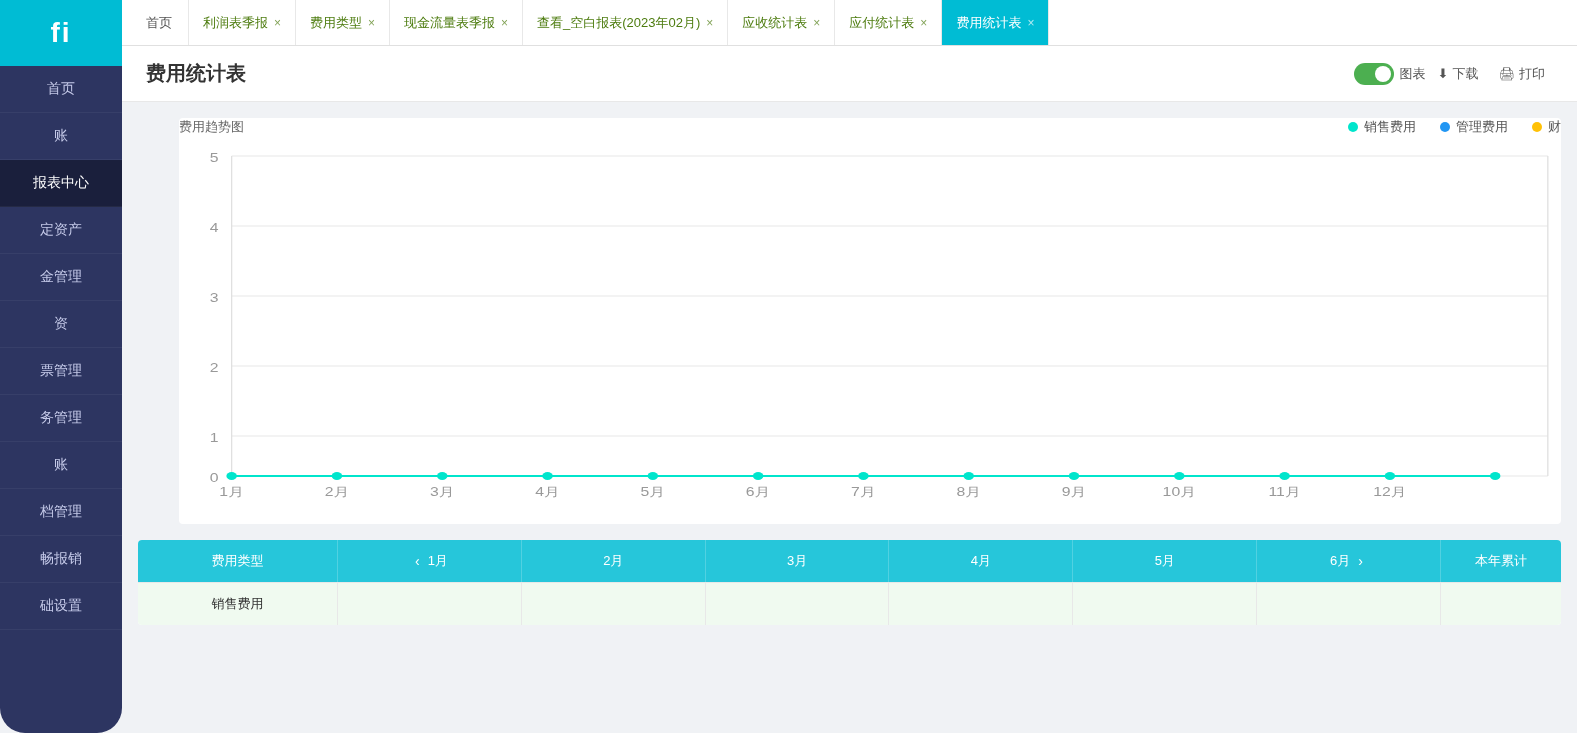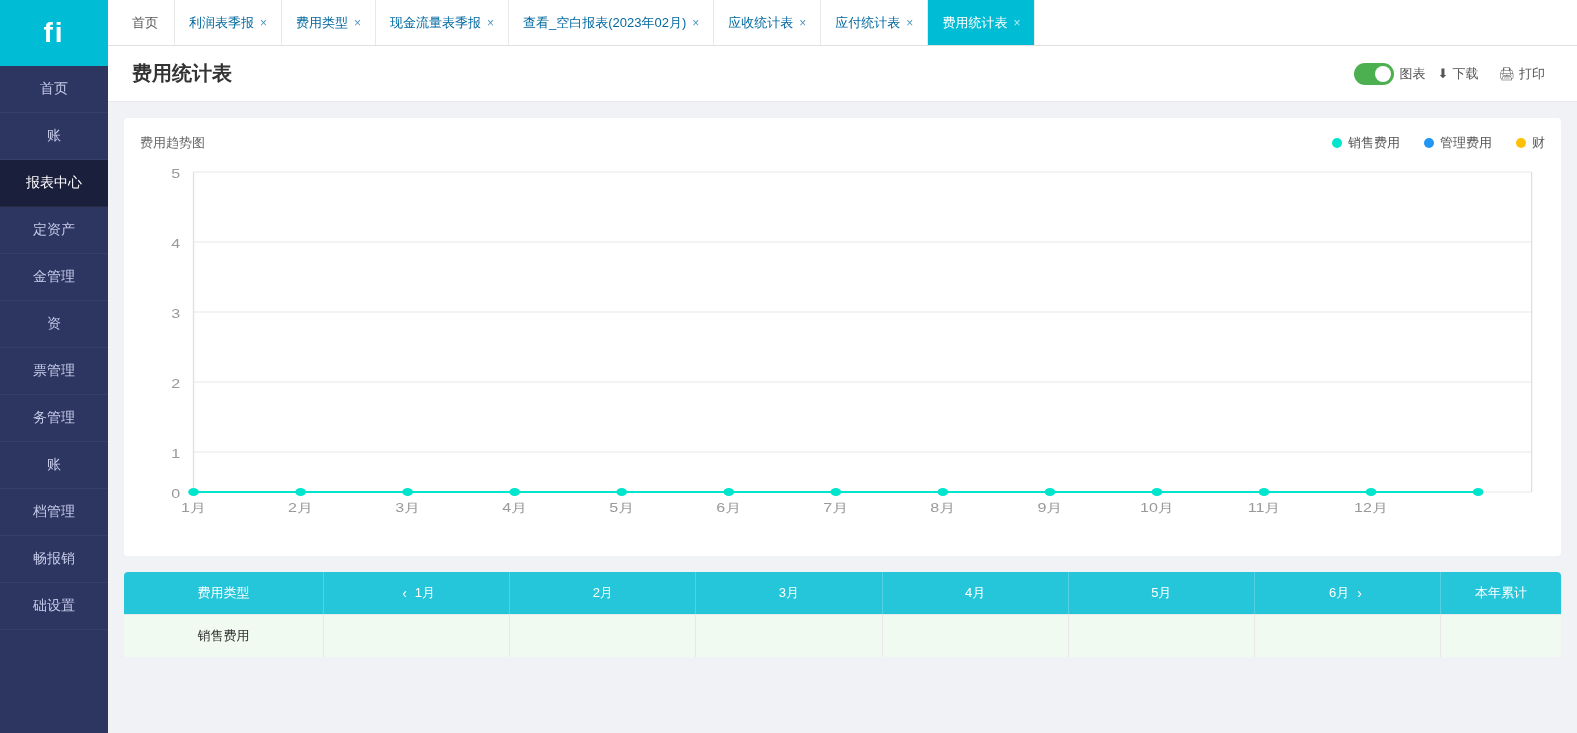--- a/index.html
+++ b/index.html
@@ -1,26 +1,27 @@
 <!DOCTYPE html>
 <html><head>
   <meta charset="utf-8">
   <style>
     * { margin: 0; padding: 0; box-sizing: border-box; }
     body { font-family: 'Microsoft YaHei', Arial, sans-serif; background: #f0f2f5; display: flex; height: 733px; overflow: hidden; }
 
     
     .sidebar {
-      width: 108px;
+      width: 122px;
       background: #2d3561;
       color: #fff;
       display: flex;
       flex-direction: column;
       flex-shrink: 0;
       height: 100%;
+      border-radius: 25px;
     }
     .sidebar-logo {
       background: #00bcd4;
       height: 66px;
       display: flex;
       align-items: center;
       justify-content: center;
       font-size: 28px;
       font-weight: bold;
       color: #fff;
@@ -54,21 +55,21 @@
       padding: 0 8px;
       flex-shrink: 0;
       overflow: hidden;
     }
     .tab {
       display: flex;
       align-items: center;
       padding: 0 14px;
       height: 100%;
       font-size: 13px;
-      color: #0369a1;
+      color: #4d7c0f;
       cursor: pointer;
       white-space: nowrap;
       border-right: 1px solid #e8e8e8;
     }
     .tab.active { background: #00bcd4; color: #fff; }
     .tab .close {
       margin-left: 6px;
       font-size: 12px;
       color: inherit;
       opacity: 0.7;
@@ -145,22 +146,23 @@
       flex: 1;
       overflow-y: auto;
       padding: 16px;
       background: #f0f2f5;
     }
 
     
     .chart-card {
       background: #fff;
       border-radius: 4px;
-      padding: 16px;
+      padding: 0;
       margin-bottom: 16px;
+      margin-left: 41px;
     }
     .chart-title {
       font-size: 13px;
       color: #666;
       margin-bottom: 8px;
     }
     .legend {
       display: flex;
       gap: 24px;
       justify-content: flex-end;

